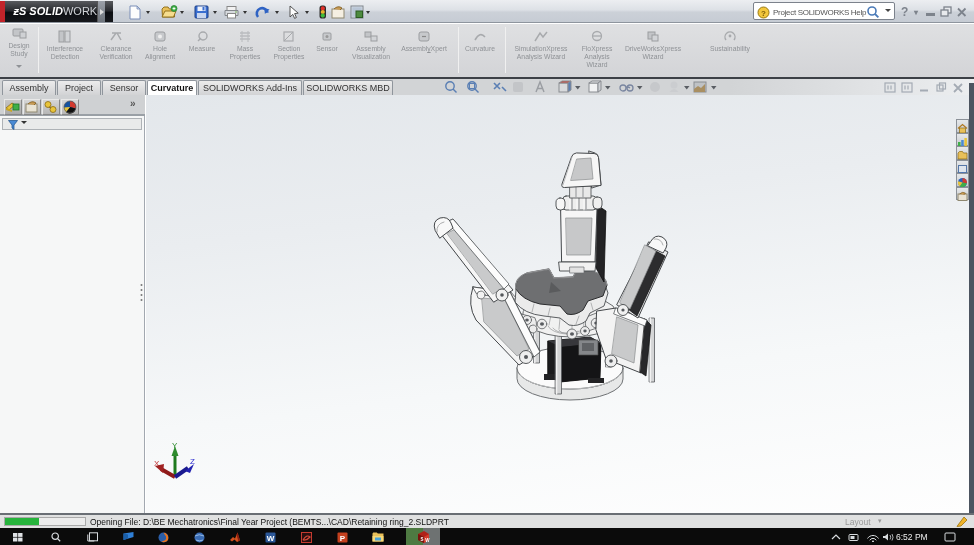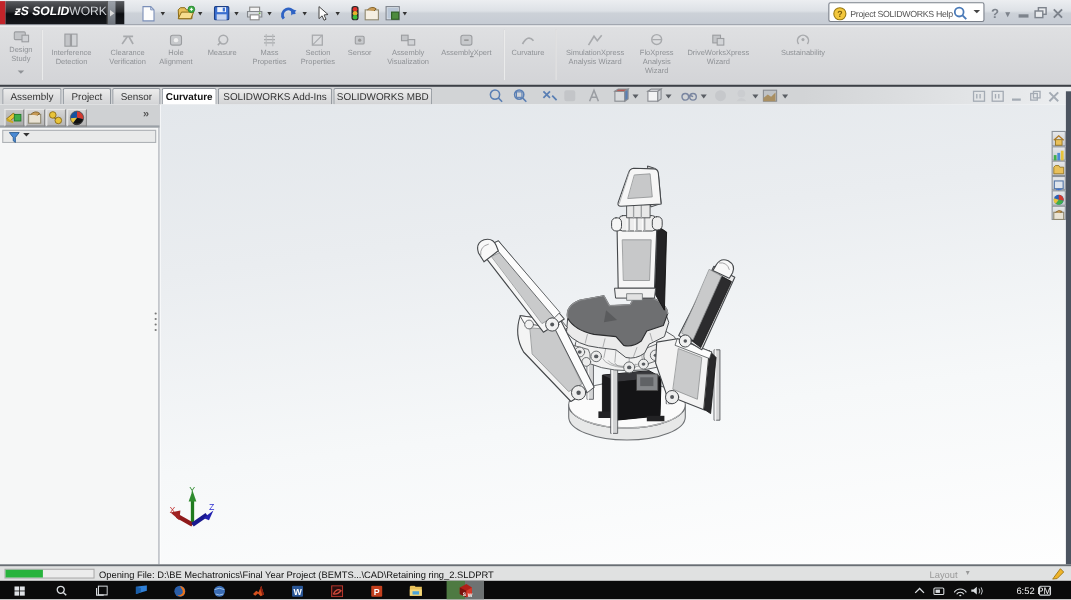--- a/index.html
+++ b/index.html
@@ -61,21 +61,21 @@
 
 
 #statusline { left:0; top:513px; width:974px; height:2px; background:#696e74; }
 #statusbar { left:0; top:515px; width:974px; height:29px; background:#e0e1e1; font-size:8.5px; color:#111;padding-left:11px; }
 #progtrack { position:absolute; left:4px; top:2px; width:82px; height:9px; background:#ececec; border:1px solid #aaa; }
 #progfill { position:absolute; left:0px; top:0px; width:34px; height:7px; background:#27b33c; }
 
 
 #taskbar { left:0; top:528px; width:974px; height:17px; background:#0b0b0b; }
 .tbicon { position:absolute; top:3px; }
-#tbtime { position:absolute; left:896px; top:4px; color:#eee; font-size:8.5px;margin-left:28px; }
+#tbtime { position:absolute; left:896px; top:4px; color:#eee; font-size:8.5px; }
 </style>
 </head>
 <body>
 <div id="page">
 
   <div id="titlebar" class="abs"></div>
   <div id="redstrip" class="abs"></div>
   <div id="swlogo" class="abs"><b>ƶS</b>&nbsp;<b>SOLID</b><span style="color:#cfd2d6">WORKS</span></div>
   <div id="logoarrow" class="abs"></div>
 

